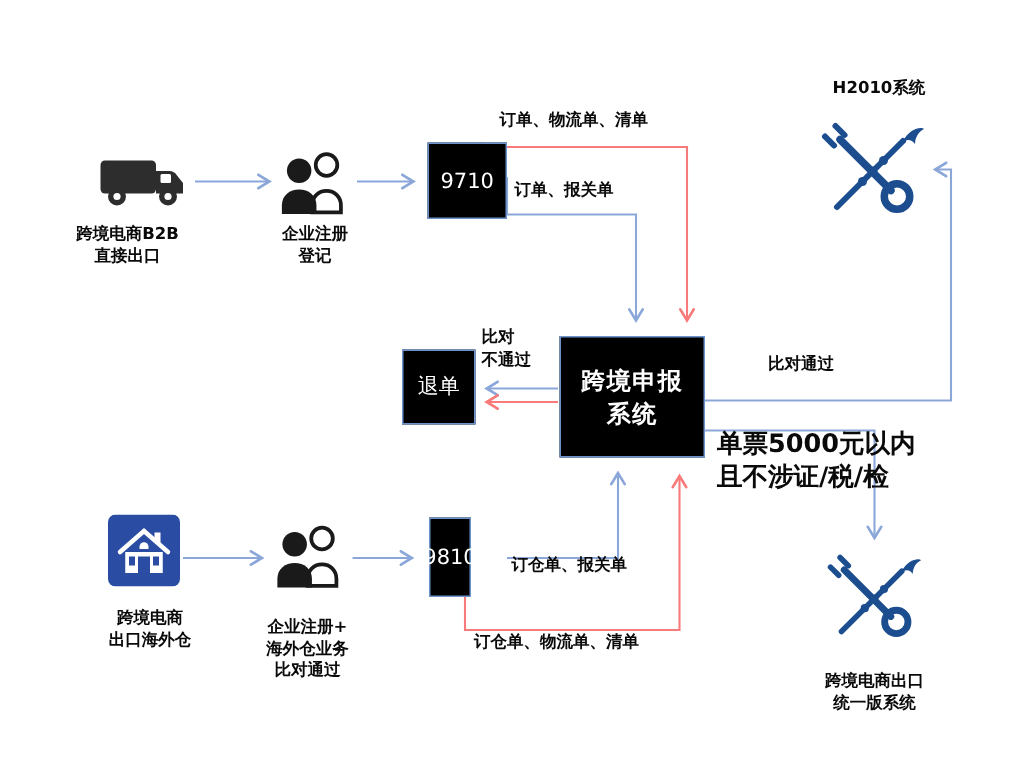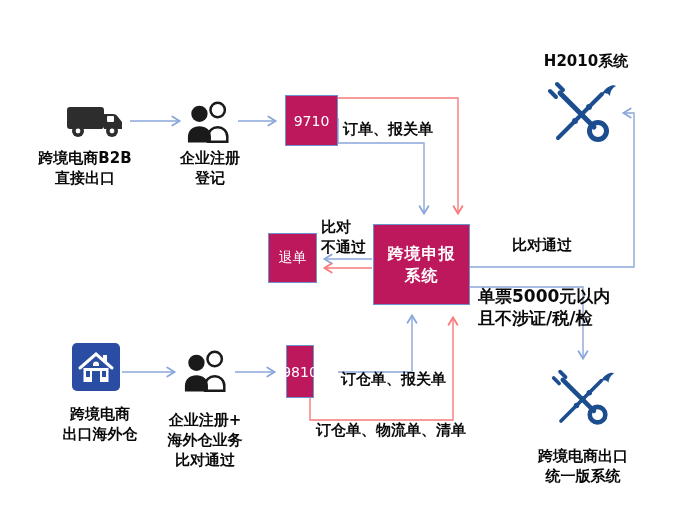--- a/index.html
+++ b/index.html
@@ -3,26 +3,26 @@
 <meta charset="utf-8">
 <style>
   html,body{margin:0;padding:0;background:#fff;}
   #canvas{
     position:relative;width:673px;height:518px;background:#ffffff;
     font-family:"DejaVu Sans",sans-serif;overflow:hidden;
   }
   #connectors{position:absolute;left:0;top:0;z-index:1;}
   .lbl{
     position:absolute;z-index:3;color:#0a0a0a;
-    font-size:15px;font-weight:600;line-height:1.32;white-space:pre;
+    font-size:11px;font-weight:600;line-height:1.32;white-space:pre;
   }
   .lbl.center{text-align:center;}
   .lbl.small{font-size:17px;}
   .bluebox{
-    position:absolute;z-index:2;background:#be185d;border:1px solid #6C93CC;
+    position:absolute;z-index:2;background:#000000;border:1px solid #6C93CC;
     color:#ffffff;display:flex;align-items:center;justify-content:center;
     font-size:14px;font-weight:400;box-sizing:border-box;white-space:pre;text-align:center;
   }
   .bluebox.big{font-size:16px;font-weight:700;line-height:1.35;letter-spacing:1px;}
   .icon{position:absolute;z-index:2;}
 </style>
 </head>
 <body>
 
 <div id="canvas">
@@ -70,20 +70,21 @@
     <circle cx="33" cy="11" r="7.5" fill="#ffffff" stroke="#1a1a1a" stroke-width="2.6"></circle>
     <path d="M23,44 v-5 c0,-6 4.5,-10 10,-10 s10,4 10,10 v5 z" fill="#ffffff" stroke="#1a1a1a" stroke-width="2.6"></path>
     <circle cx="14" cy="15" r="8.5" fill="#1a1a1a"></circle>
     <path d="M2,45 v-6 c0,-7 5.5,-11 12,-11 s12,4 12,11 v6 z" fill="#1a1a1a"></path>
   </svg>
   <div class="lbl center" style="left:160px;top:149px;width:100px">企业注册
 登记</div>
 
   <div class="bluebox" style="left:285px;top:95px;width:53px;height:51px">9710</div>
 
+  <div class="lbl" style="left:333px;top:73px">订单、物流单、清单</div>
   <div class="lbl" style="left:343px;top:120px">订单、报关单</div>
 
   <div class="lbl center" style="left:526px;top:52px;width:120px">H2010系统</div>
   <svg class="icon" style="left:546px;top:80px" width="70" height="70" viewBox="0 0 70 70">
     <g stroke="#1B4D8F" fill="none" stroke-linecap="round">
       <path d="M14,13 L48,47" stroke-width="5"></path>
       <path d="M10,17 L4,11" stroke-width="4"></path>
       <path d="M17,10 L11,4" stroke-width="4"></path>
       <circle cx="52" cy="51" r="8.5" stroke-width="5"></circle>
       <path d="M56,14 L12,58" stroke-width="4"></path>

